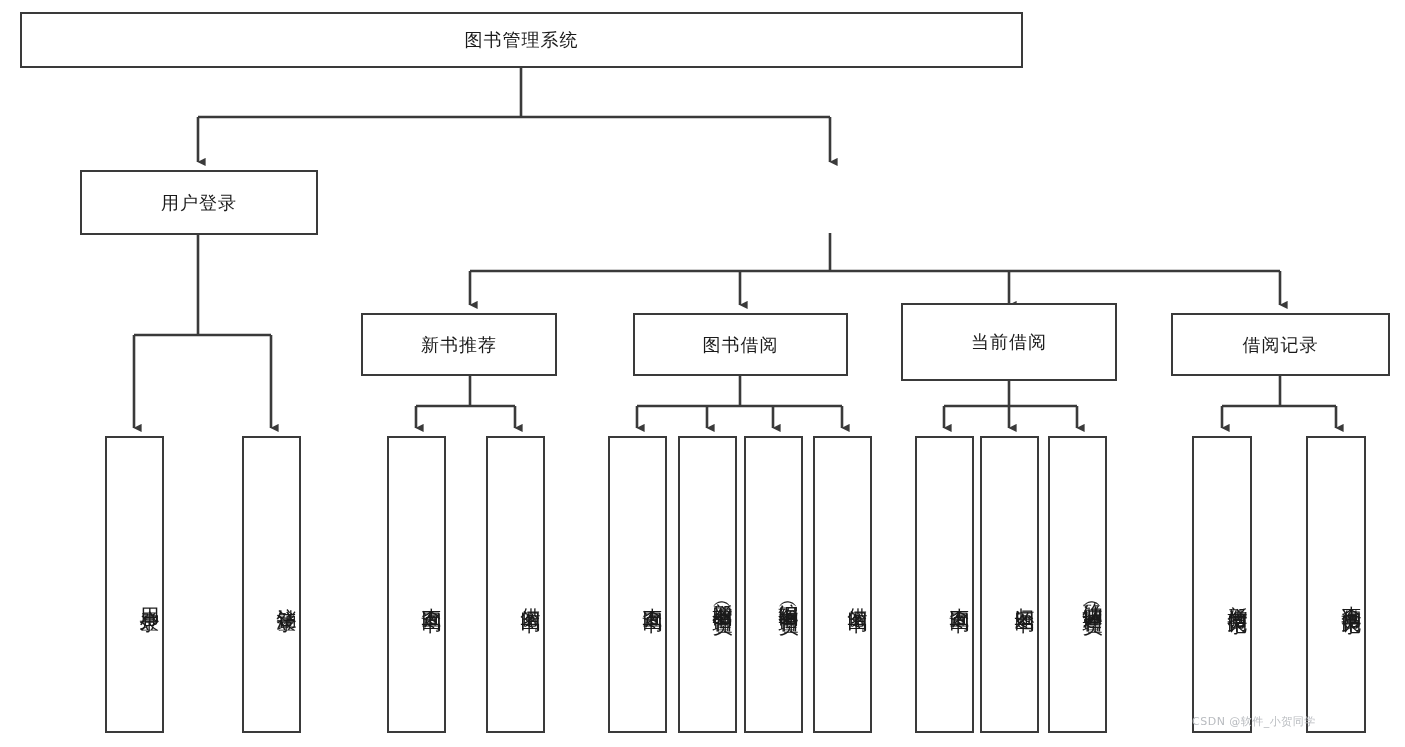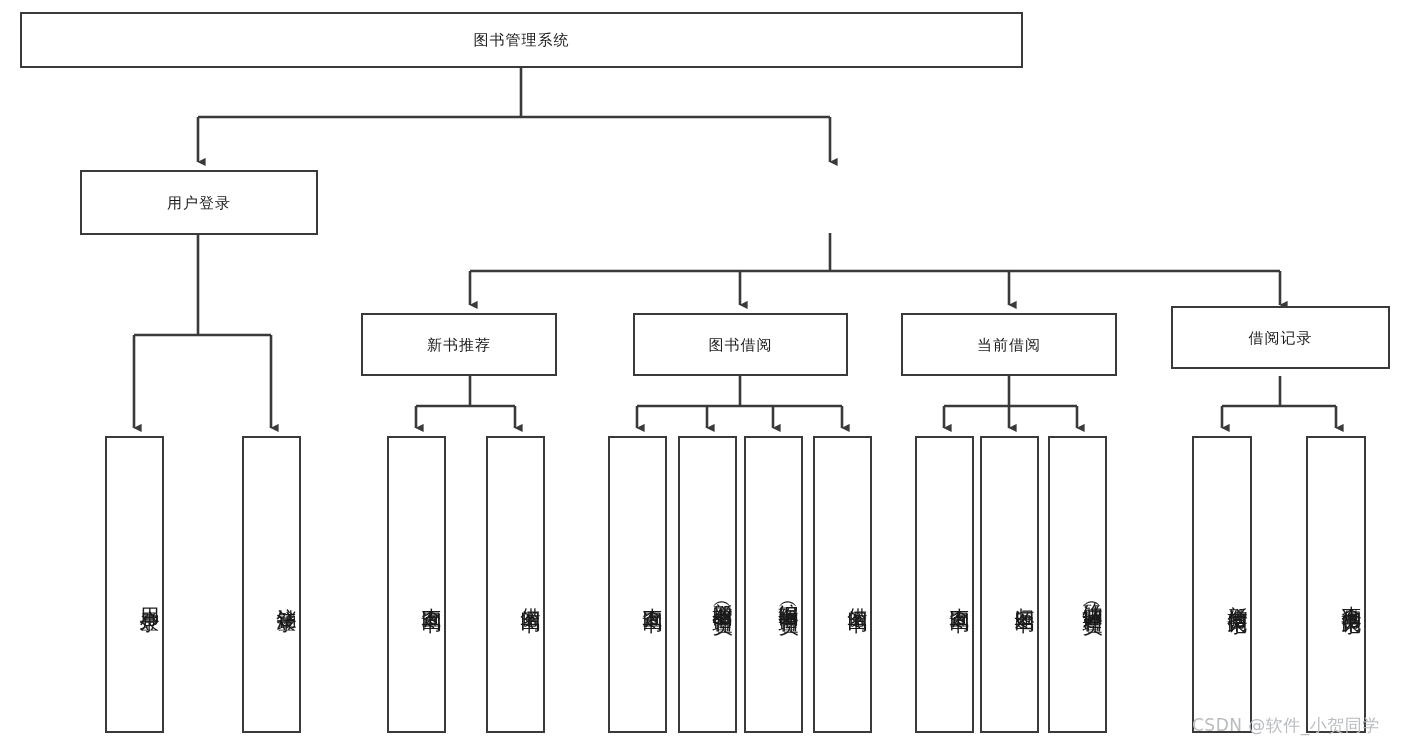--- a/index.html
+++ b/index.html
@@ -31,42 +31,42 @@
     box-sizing: border-box;
     border: 2.5px solid #3a3a3a;
     background: #ffffff;
     display: flex;
     align-items: center;
     justify-content: center;
     text-align: center;
     color: #1a1a1a;
   }
   .node.horizontal {
-    font-size: 15px;
+    font-size: 18px;
     line-height: 1.2;
     letter-spacing: 1px;
   }
   .node.vertical {
     writing-mode: vertical-rl;
     text-orientation: upright;
     font-size: 20px;
     line-height: 1.25;
     letter-spacing: 2px;
     padding-top: 22px;
     align-items: flex-start;
     justify-content: center;
   }
   .node .label {
     display: block;
   }
   .watermark {
     position: absolute;
     left: 1192px;
     top: 714px;
-    font-size: 17px;
+    font-size: 11px;
     color: #b9bcc0;
     letter-spacing: 0.5px;
     white-space: nowrap;
     user-select: none;
   }
 </style>
 </head>
 <body>
 
 <div id="diagram-root">
@@ -128,24 +128,24 @@
   <div class="node horizontal" style="left:80px; top:170px; width:238px; height:65px;">
     <span class="label">用户登录</span>
   </div>
 
   <div class="node horizontal" style="left:361px; top:313px; width:196px; height:63px;">
     <span class="label">新书推荐</span>
   </div>
   <div class="node horizontal" style="left:633px; top:313px; width:215px; height:63px;text-align:right;">
     <span class="label">图书借阅</span>
   </div>
-  <div class="node horizontal" style="left:901px; top:313px; width:216px; height:63px;text-align:right;">
+  <div class="node horizontal" style="left:901px; top:303px; width:216px; height:78px;text-align:right;">
     <span class="label">当前借阅</span>
   </div>
-  <div class="node horizontal" style="left:1171px; top:306px; width:219px; height:63px;">
+  <div class="node horizontal" style="left:1171px; top:313px; width:219px; height:63px;">
     <span class="label">借阅记录</span>
   </div>
 
   <div class="node vertical" style="left:105px; top:436px; width:59px; height:297px;">
     <span class="label">用户登录</span>
   </div>
   <div class="node vertical" style="left:242px; top:436px; width:59px; height:297px;">
     <span class="label">注销登录</span>
   </div>
 

